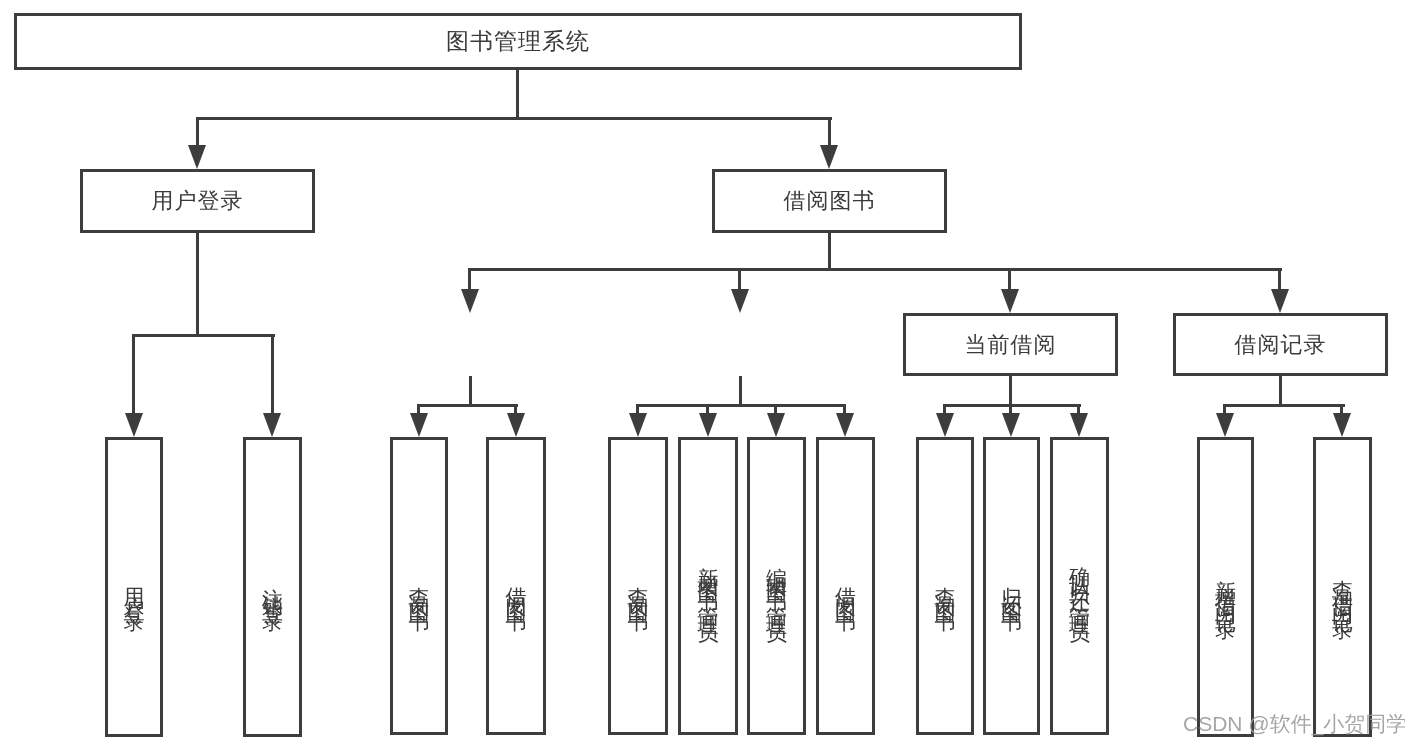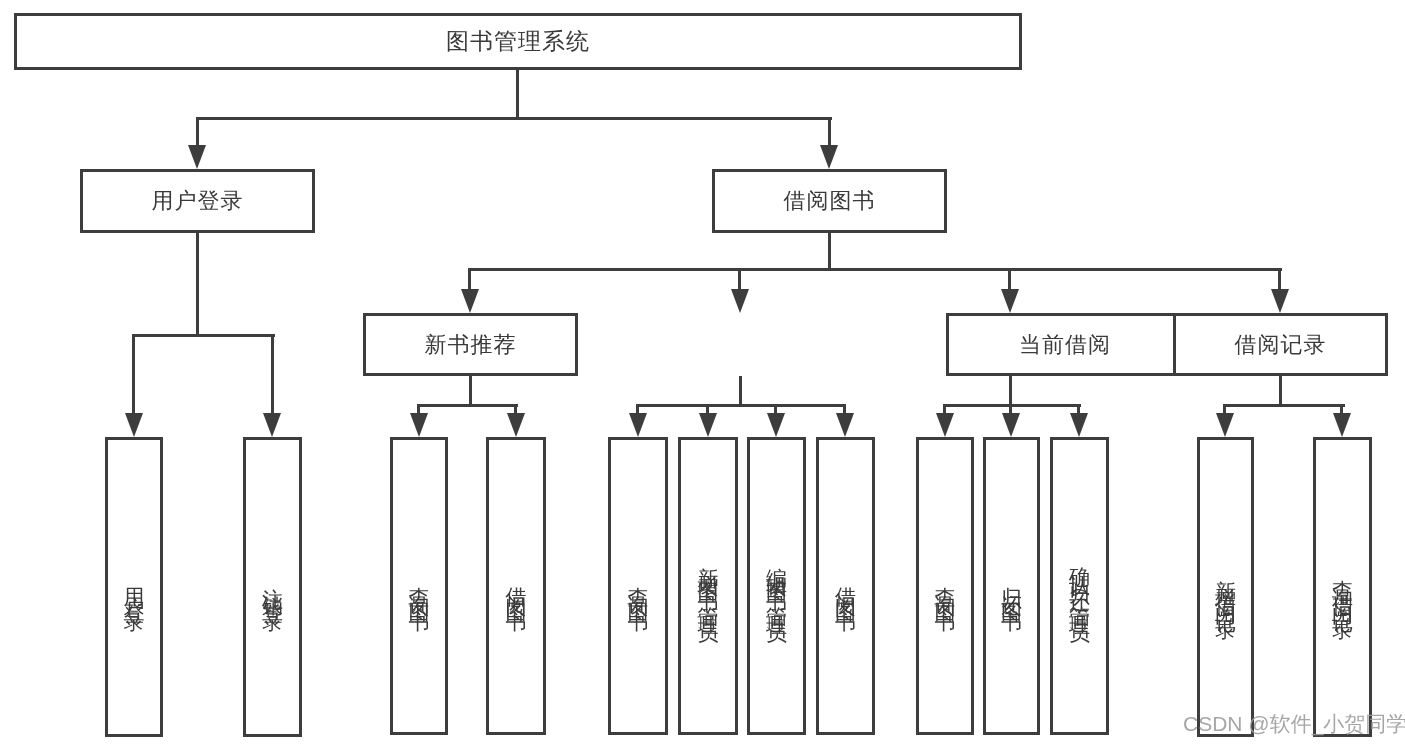--- a/index.html
+++ b/index.html
@@ -88,24 +88,21 @@
   <div class="hline" style="left:468px;top:268px;width:814px;"></div>
   <div class="vline" style="left:468px;top:268px;height:24px;"></div>
   <div class="arr" style="left:461px;top:289px;"></div>
   <div class="vline" style="left:738px;top:268px;height:24px;"></div>
   <div class="arr" style="left:731px;top:289px;"></div>
   <div class="vline" style="left:1008px;top:268px;height:24px;"></div>
   <div class="arr" style="left:1001px;top:289px;"></div>
   <div class="vline" style="left:1278px;top:268px;height:24px;"></div>
   <div class="arr" style="left:1271px;top:289px;"></div>
 
-  <div class="box hbox" style="left:363px;top:313px;width:215px;height:63px;">
-    <span>新书推荐</span>
-  </div>
-  <div class="box hbox" style="left:903px;top:313px;width:238px;height:63px;margin-left:43px;">
+  <div class="box hbox" style="left:903px;top:313px;width:215px;height:63px;">
     <span>当前借阅</span>
   </div>
   <div class="box hbox" style="left:1173px;top:313px;width:215px;height:63px;">
     <span>借阅记录</span>
   </div>
 
   <div class="vline" style="left:469px;top:376px;height:30px;"></div>
   <div class="hline" style="left:417px;top:404px;width:101px;"></div>
   <div class="vline" style="left:417px;top:404px;height:12px;"></div>
   <div class="arr" style="left:410px;top:413px;"></div>

